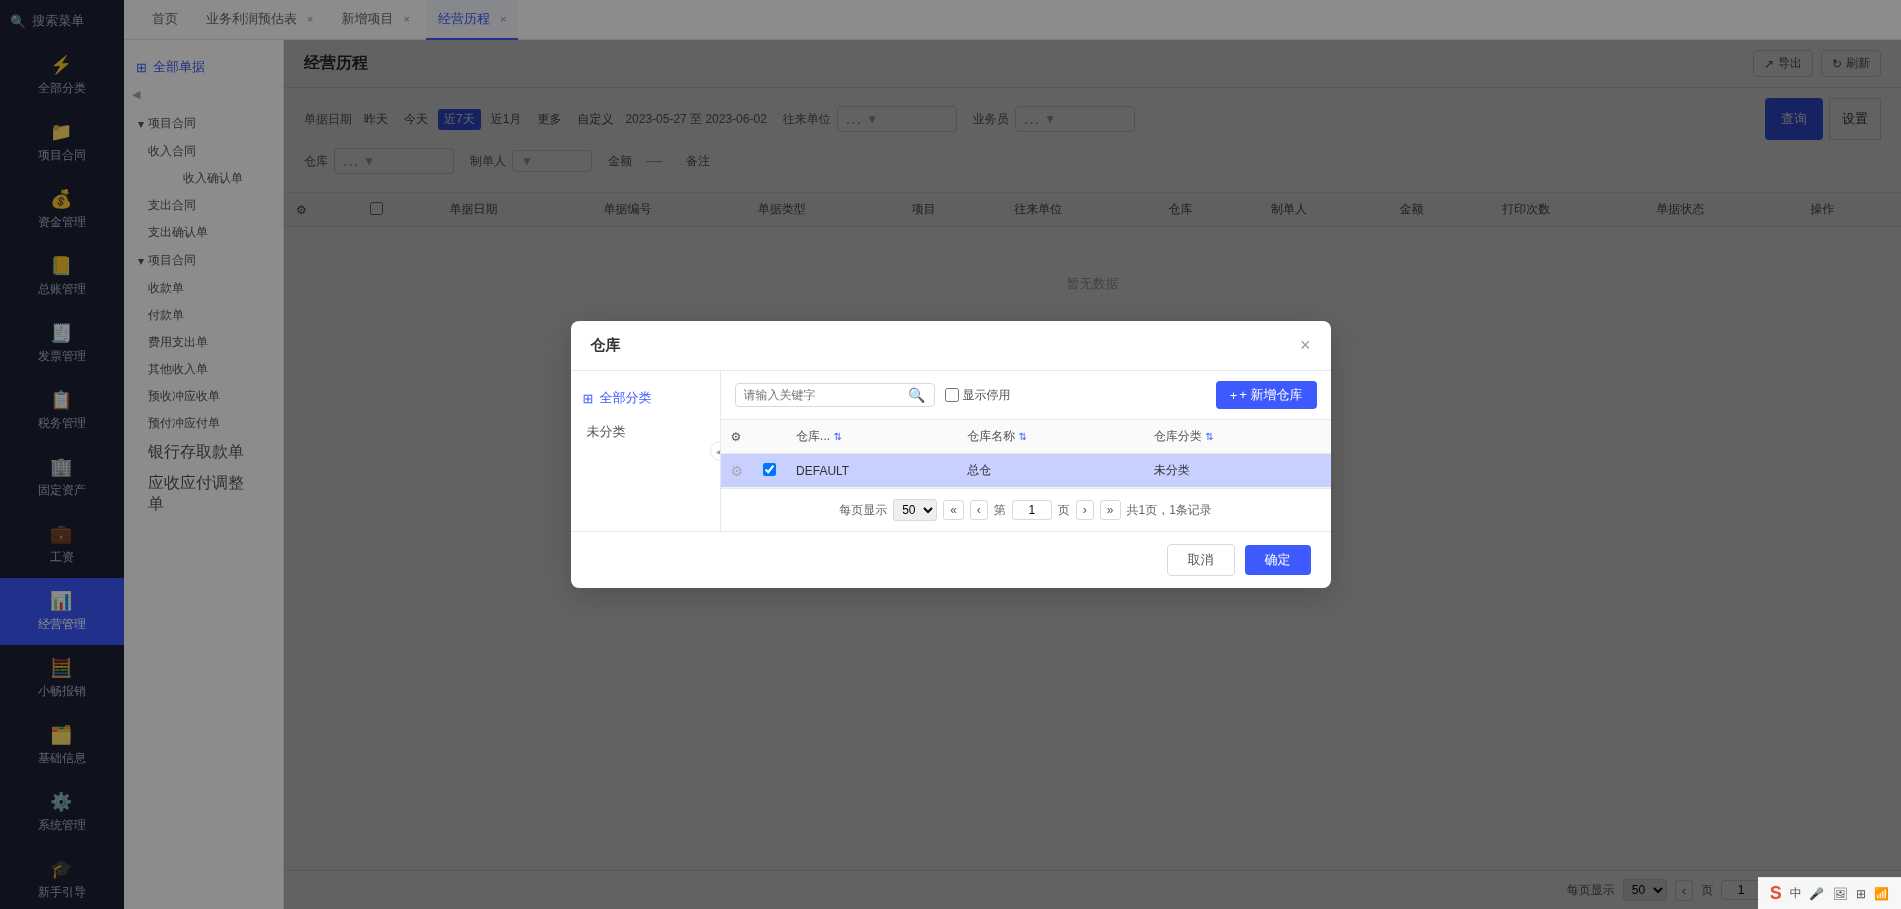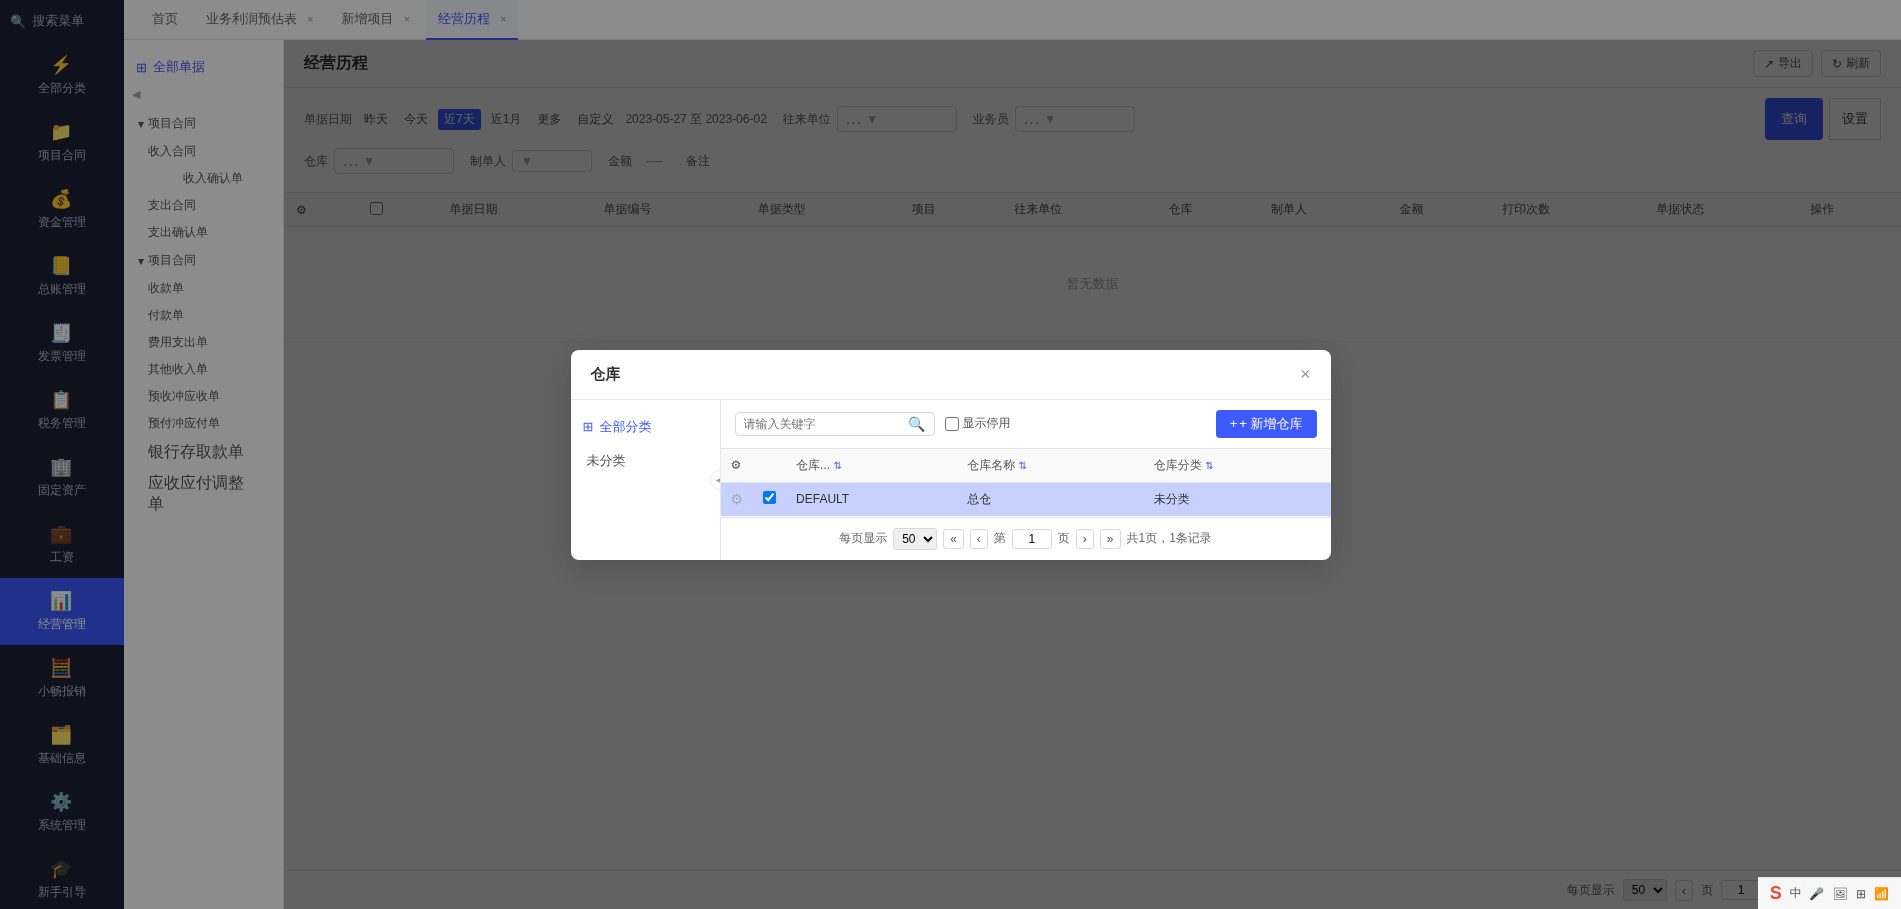--- a/index.html
+++ b/index.html
@@ -462,20 +462,24 @@
           <span>第</span>
           <input class="m-page-input" type="text" value="1" style="">
           <span>页</span>
           <button class="m-page-btn">›</button>
           <button class="m-page-btn">»</button>
           <span>共1页，1条记录</span>
         </div>
       </div>
     </div>
 
+    <div class="modal-footer">
+      <button class="btn-cancel">取消</button>
+      <button class="btn-confirm">确定</button>
+    </div>
   </div>
 </div>
 
 <div class="taskbar">
   <span class="logo-s">S</span>
   <span>中</span>
   <span>🎤</span>
   <span>🖼</span>
   <span>⊞</span>
   <span>📶</span>

